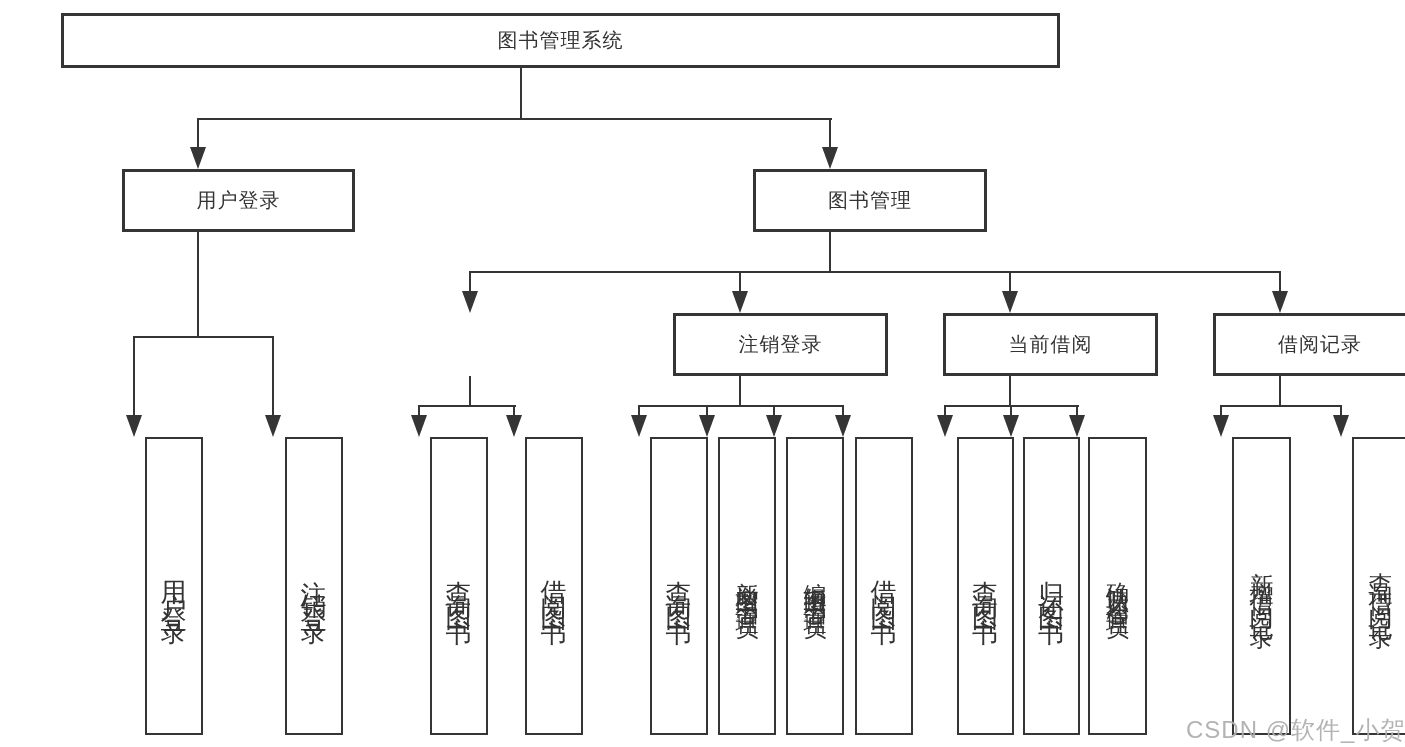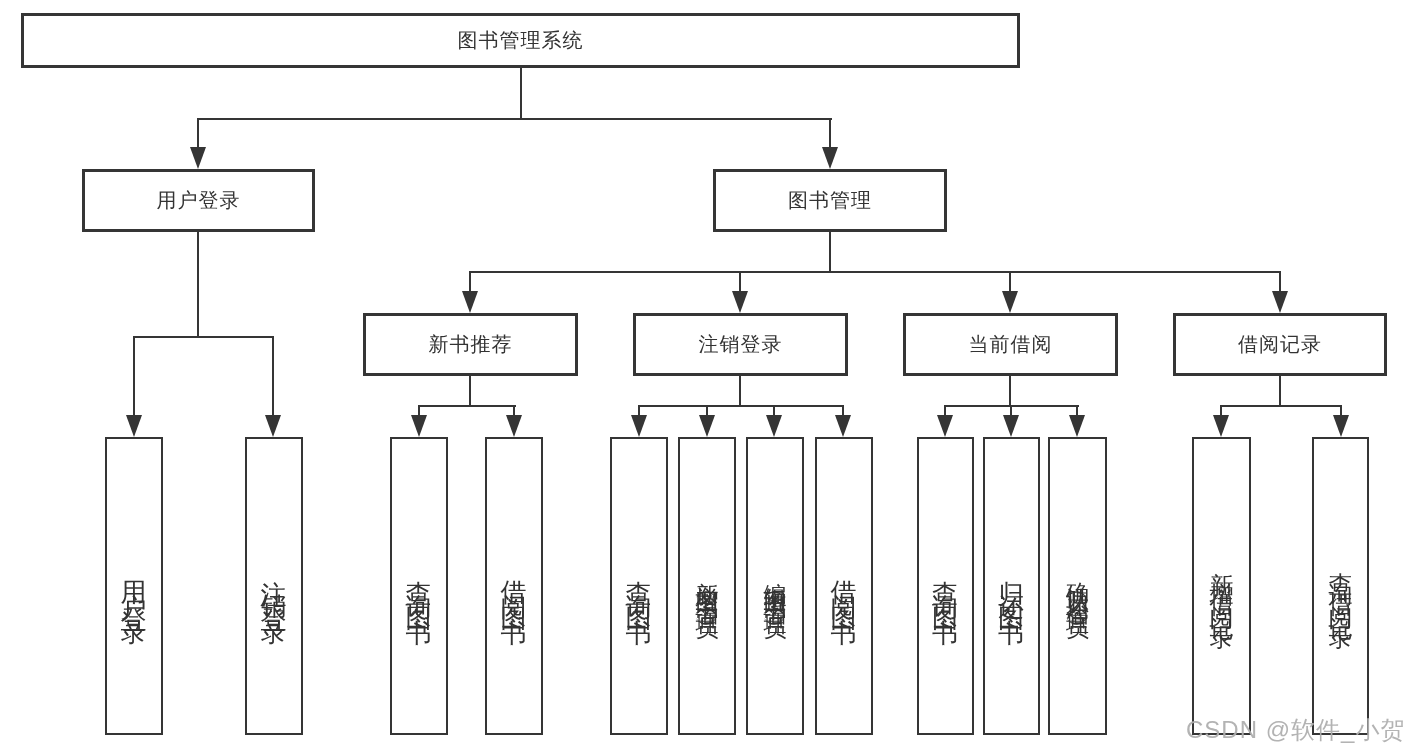--- a/index.html
+++ b/index.html
@@ -16,20 +16,21 @@
     position: absolute;
     box-sizing: border-box;
     border: 3px solid #353535;
     background: #ffffff;
     display: flex;
     align-items: center;
     justify-content: center;
     font-size: 20px;
     letter-spacing: 1px;
     color: #333333;
+    margin-left: 40px;
   }
   .leaf { border-width: 2px; }
   .leaf span {
     writing-mode: vertical-rl;
     text-orientation: mixed;
     line-height: 1;
     display: block;
   }
   .sp-wide  span { font-size: 26px; letter-spacing: 13px; }
   .sp-mid   span { font-size: 24px; letter-spacing: 11px; }
@@ -82,21 +83,20 @@
   <div class="hl" style="left:469px;  top:271px; width:812px;"></div>
   <div class="vl" style="left:469px;  top:271px; height:22px;"></div>
   <div class="ah" style="left:462px;  top:291px;"></div>
   <div class="vl" style="left:739px;  top:271px; height:22px;"></div>
   <div class="ah" style="left:732px;  top:291px;"></div>
   <div class="vl" style="left:1009px; top:271px; height:22px;"></div>
   <div class="ah" style="left:1002px; top:291px;"></div>
   <div class="vl" style="left:1279px; top:271px; height:22px;"></div>
   <div class="ah" style="left:1272px; top:291px;"></div>
 
-  <div class="node" style="left:363px; top:313px; width:215px; height:63px;">新书推荐</div>
   <div class="node" style="left:633px; top:313px; width:215px; height:63px;">注销登录</div>
   <div class="node" style="left:903px; top:313px; width:215px; height:63px;text-align:center;">当前借阅</div>
   <div class="node" style="left:1173px; top:313px; width:214px; height:63px;">借阅记录</div>
 
   <div class="vl" style="left:469px;  top:376px; height:31px;"></div>
   <div class="vl" style="left:739px;  top:376px; height:31px;"></div>
   <div class="vl" style="left:1009px; top:376px; height:31px;"></div>
   <div class="vl" style="left:1279px; top:376px; height:31px;"></div>
 
   <div class="hl" style="left:418px;  top:405px; width:98px;"></div>

